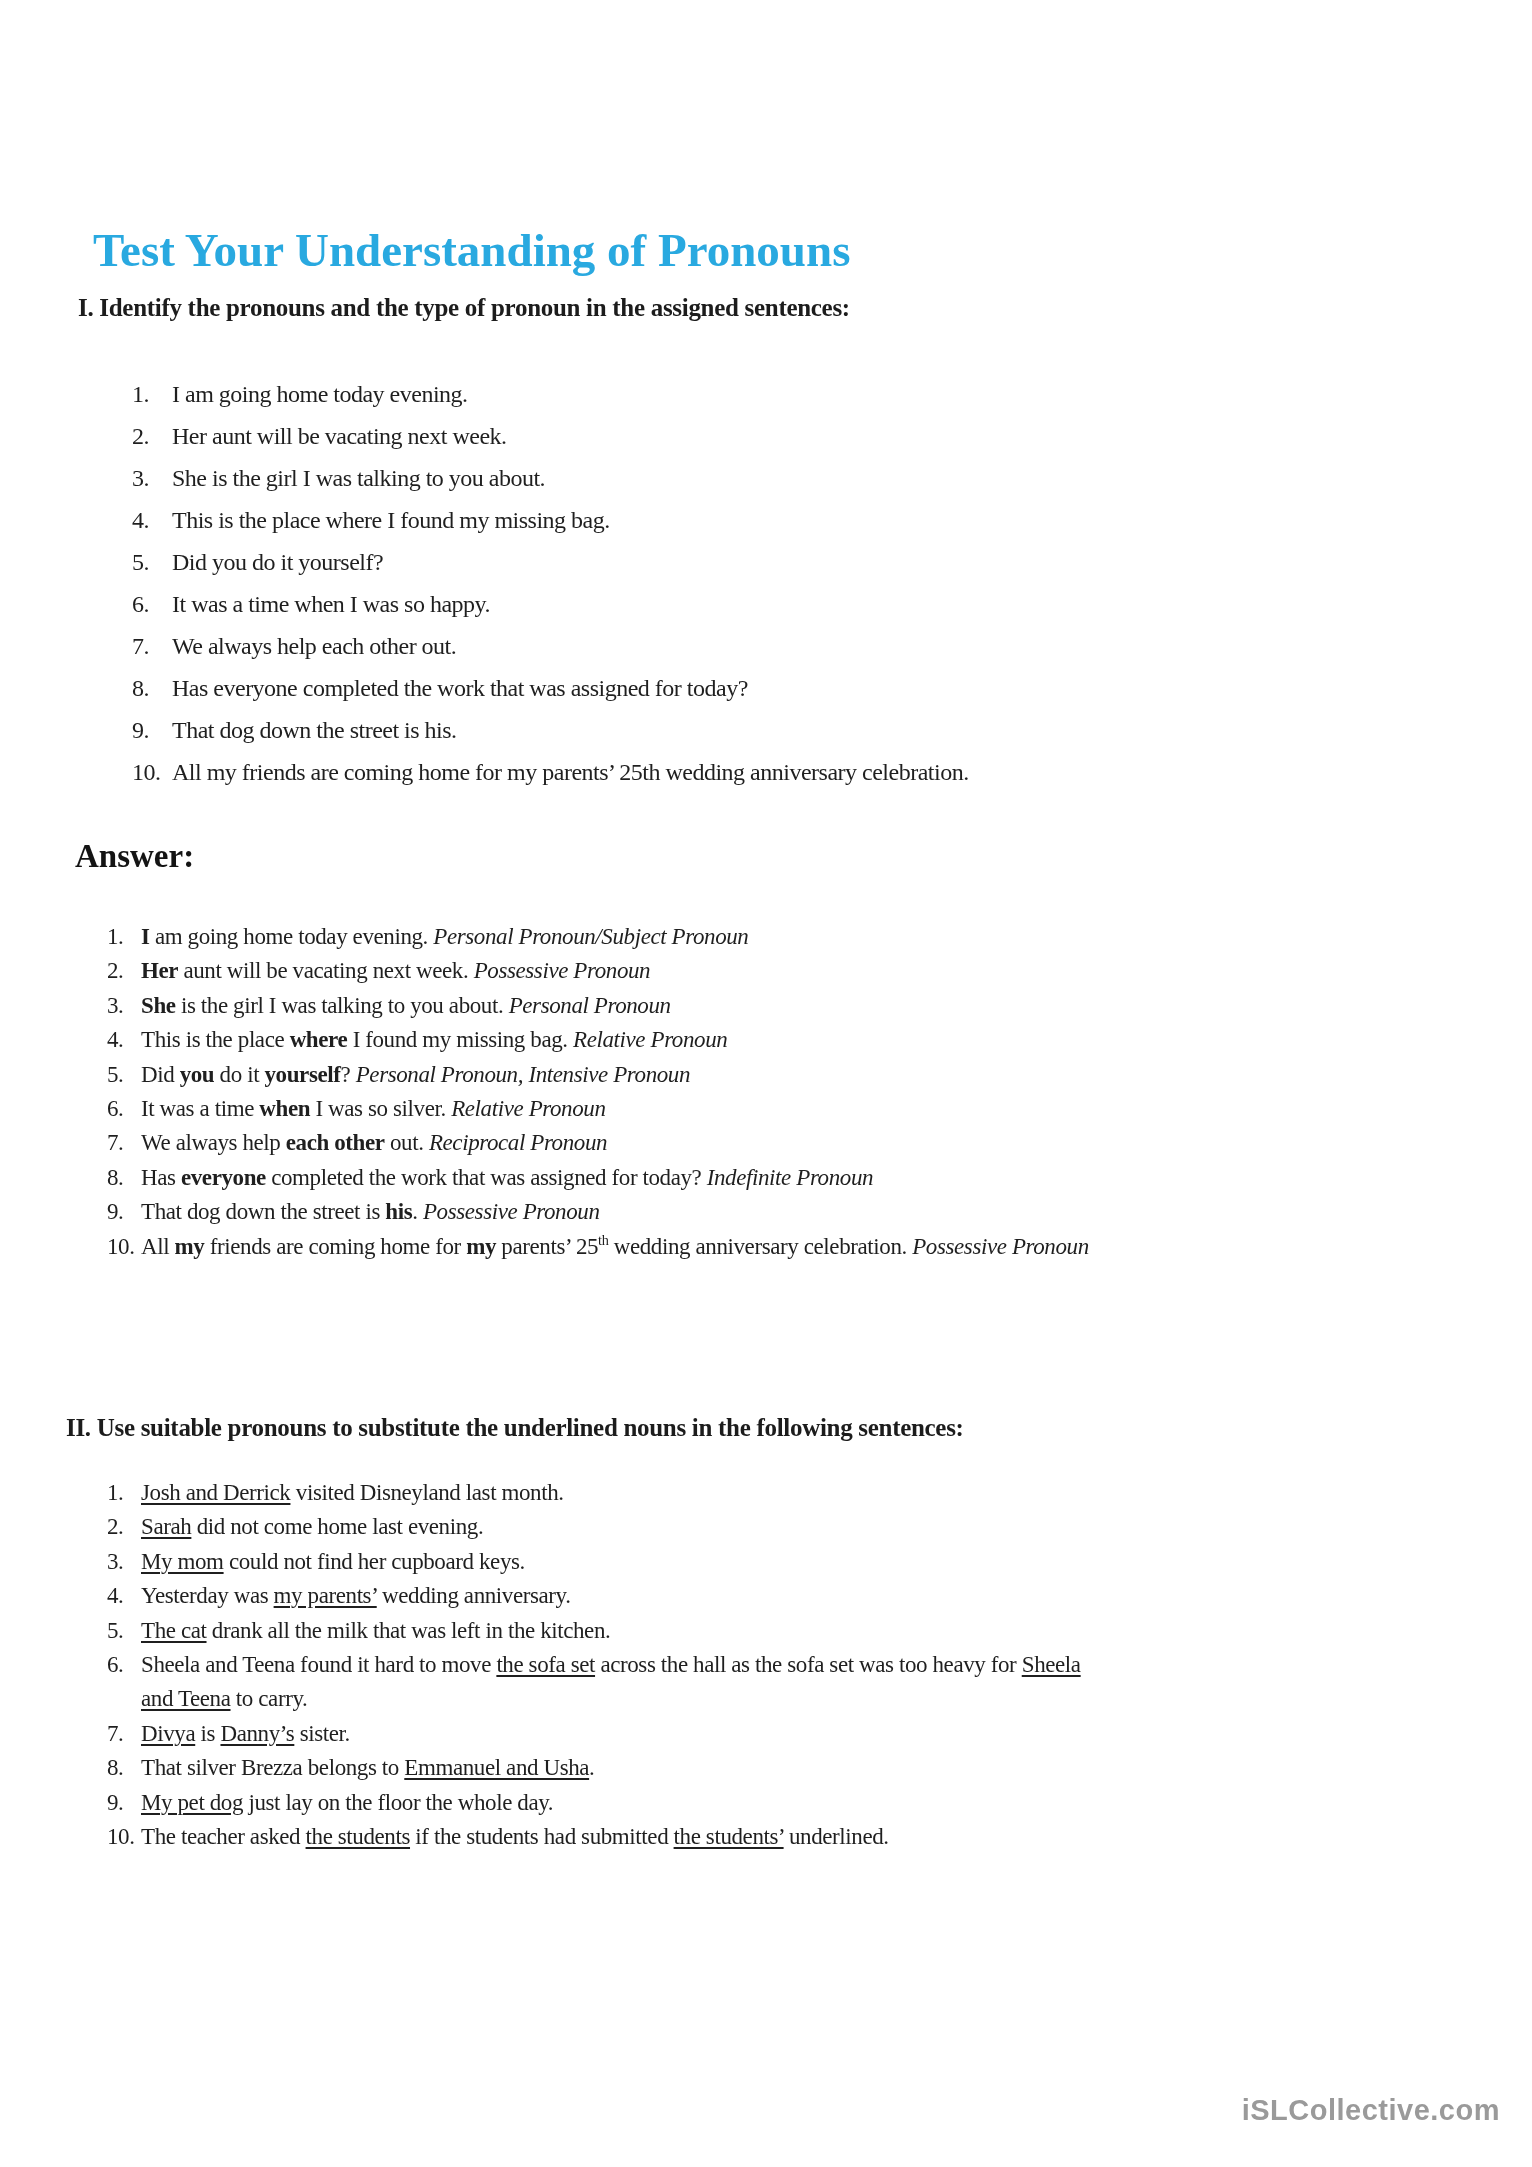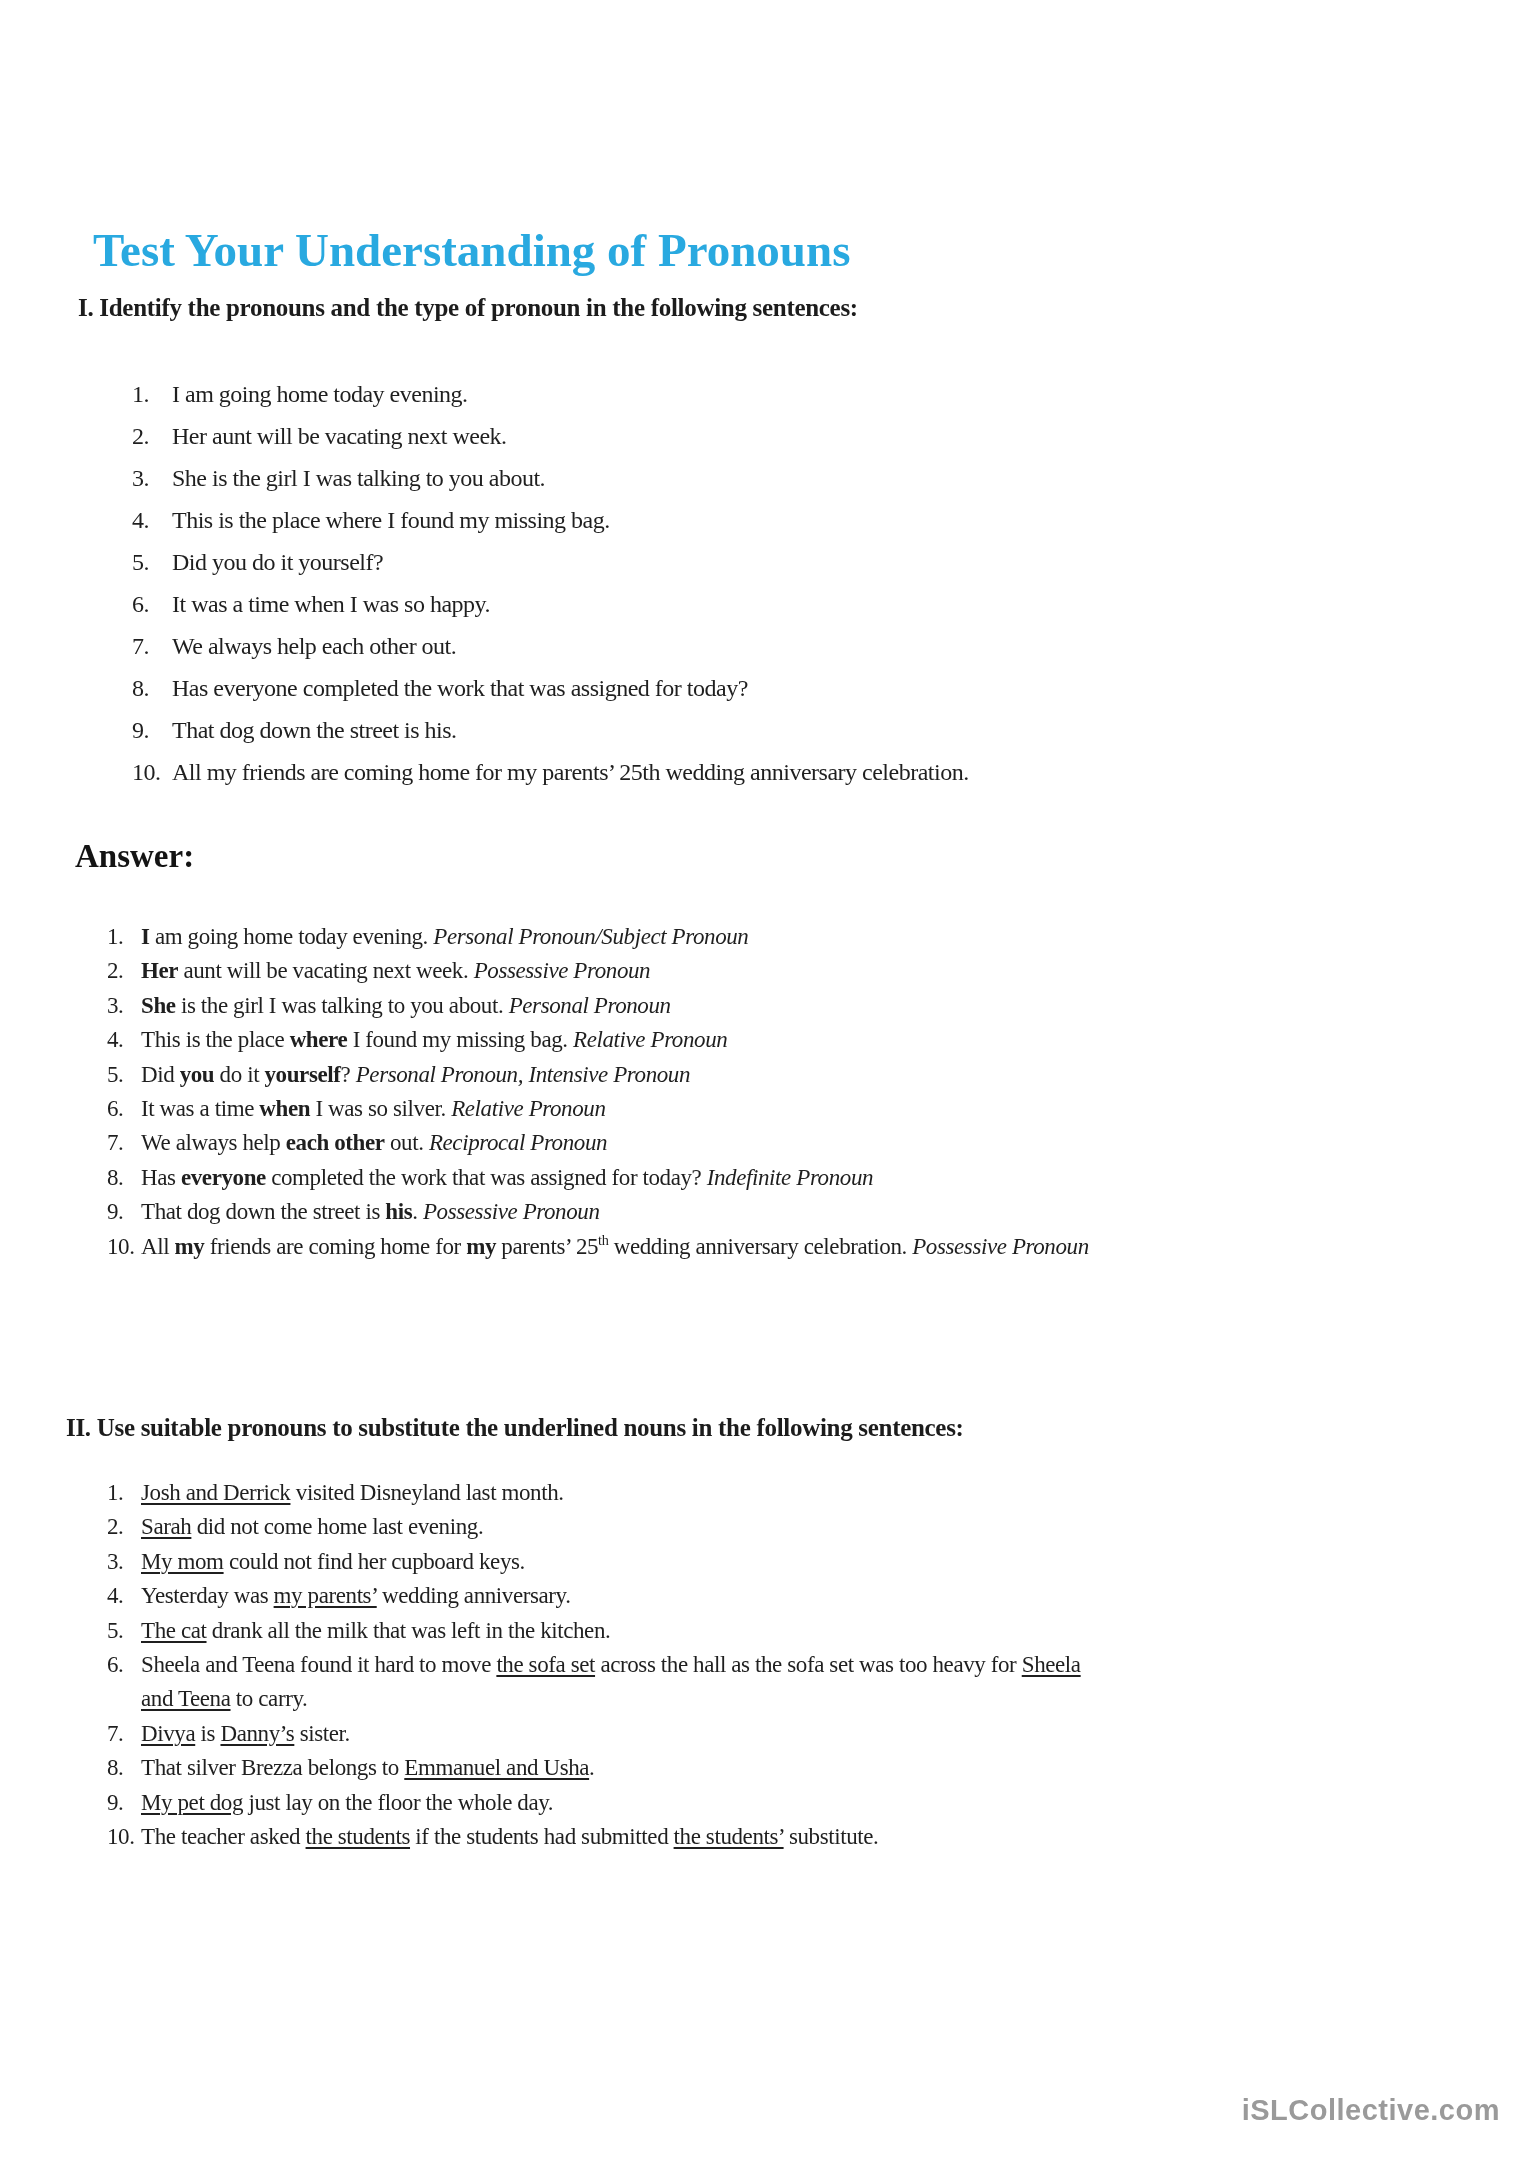--- a/index.html
+++ b/index.html
@@ -49,21 +49,21 @@
     font-family:"Liberation Sans", sans-serif;
     font-size:29px;font-weight:700;color:#9a9a9a;letter-spacing:0.5px;
   }
 </style>
 </head>
 <body>
 
 <div class="page">
   <h1 class="title">Test Your Understanding of Pronouns</h1>
 
-  <h2 class="h-sec h1pos">I. Identify the pronouns and the type of pronoun in the following sentences:</h2>
+  <h2 class="h-sec h1pos">I. Identify the pronouns and the type of pronoun in the assigned sentences:</h2>
   <ol class="list list1">
       <li>
         <span class="num">1.</span>
         <span class="txt"><span class="seg-n">I am going home today evening.</span></span>
       </li>
       <li>
         <span class="num">2.</span>
         <span class="txt"><span class="seg-n">Her aunt will be vacating next week.</span></span>
       </li>
       <li>
@@ -177,18 +177,18 @@
       <li>
         <span class="num">8.</span>
         <span class="txt"><span class="seg-n">That silver Brezza belongs to </span><span class="seg-u">Emmanuel and Usha</span><span class="seg-n">.</span></span>
       </li>
       <li>
         <span class="num">9.</span>
         <span class="txt"><span class="seg-u">My pet dog</span><span class="seg-n"> just lay on the floor the whole day.</span></span>
       </li>
       <li>
         <span class="num">10.</span>
-        <span class="txt"><span class="seg-n">The teacher asked </span><span class="seg-u">the students</span><span class="seg-n"> if the students had submitted </span><span class="seg-u">the students’</span><span class="seg-n"> substitute.</span></span>
+        <span class="txt"><span class="seg-n">The teacher asked </span><span class="seg-u">the students</span><span class="seg-n"> if the students had submitted </span><span class="seg-u">the students’</span><span class="seg-n"> underlined.</span></span>
       </li>
     </ol>
 
   <div class="watermark">iSLCollective.com</div>
 </div>
 
 </body></html>

